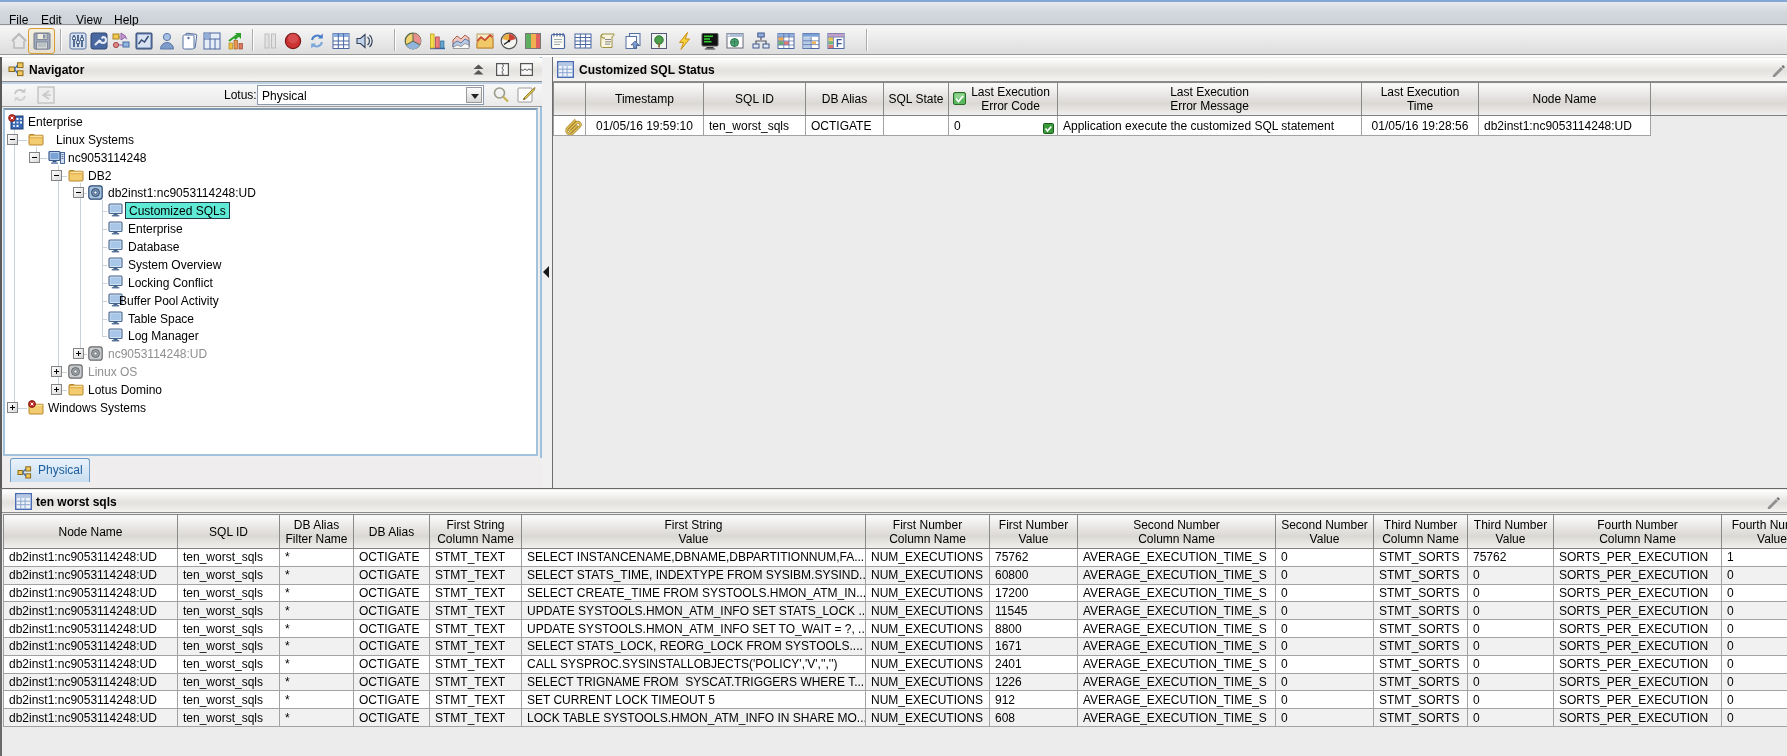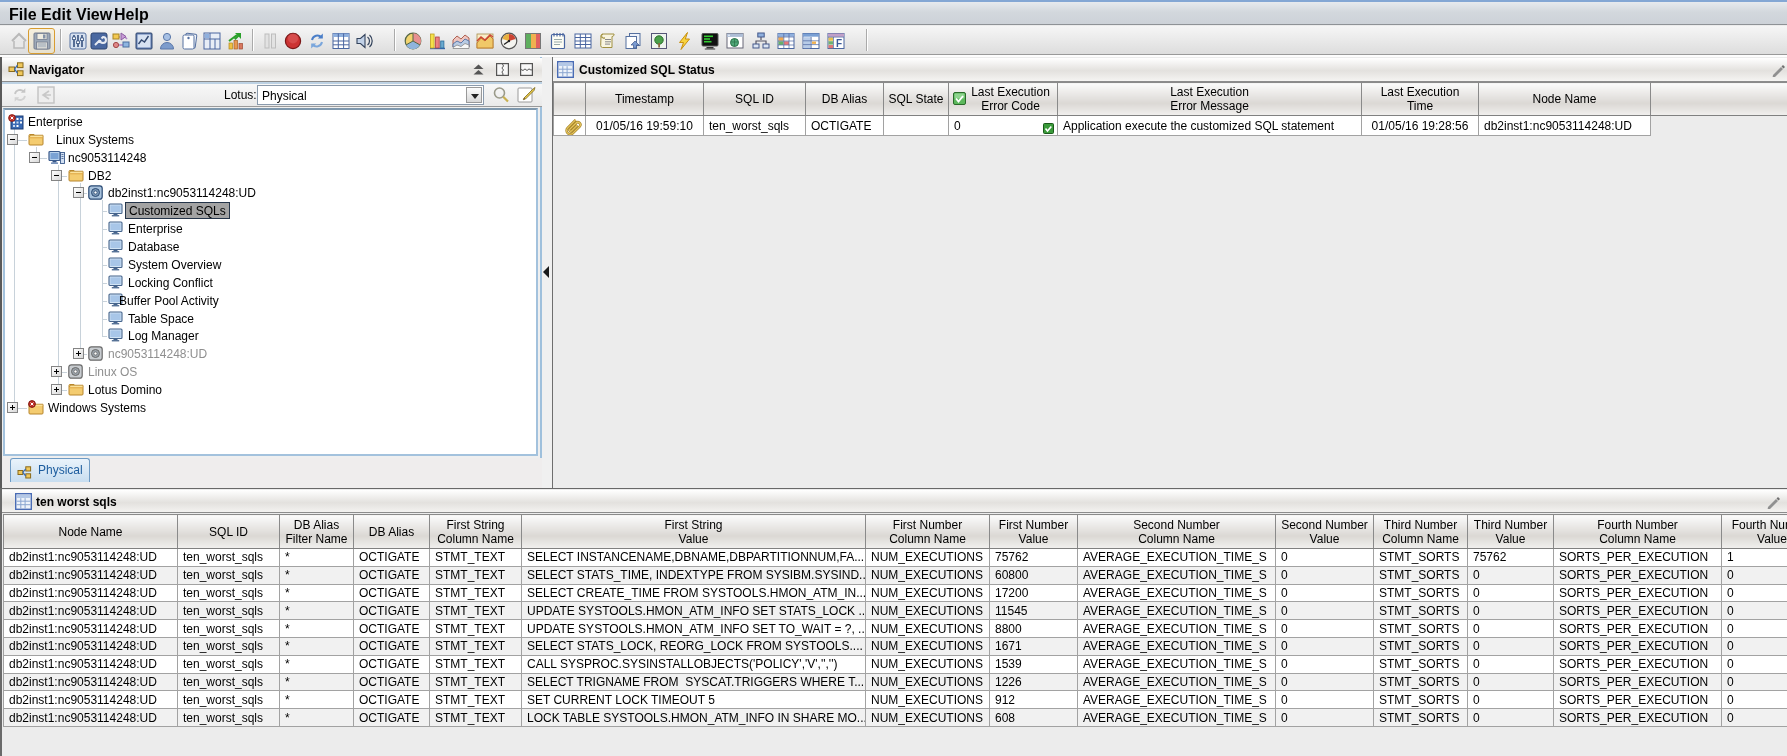--- a/index.html
+++ b/index.html
@@ -2,21 +2,21 @@
 <html><head>
 <meta charset="utf-8">
 <style>
 * { margin:0; padding:0; box-sizing:border-box; }
 html,body { width:1787px; height:756px; overflow:hidden; }
 body { position:relative; font-family:"Liberation Sans", sans-serif; font-size:12px; color:#000; background:#ececec; }
 .abs { position:absolute; }
 
 #topline { left:0; top:0; width:1787px; height:2px; background:#84a7d4; }
 #menubar { left:0; top:2px; width:1787px; height:23px; background:linear-gradient(#e7eaee 0%,#d3d8dd 45%,#cdd2d8 100%); border-bottom:1px solid #8e9296; }
-#menubar span { position:absolute; top:4px; font-size:16px;font-weight:bold; }
+#menubar span { position:absolute; top:11px; font-size:12px; }
 #toolbar { left:0; top:26px; width:1787px; height:29px; background:linear-gradient(#f6f6f6,#dddddd); border-bottom:1px solid #999; }
 .tsep { position:absolute; top:3px; width:1px; height:22px; background:#aaa; box-shadow:1px 0 0 #fff; }
 .ticon { position:absolute; top:5px; width:20px; height:20px; }
 #savebox { position:absolute; left:-4px; top:-3px; width:27px; height:26px; border:1px solid #d89c30; border-radius:3px; background:rgba(255,230,160,.25); }
 
 .ptitle { background:linear-gradient(#ffffff,#e3e1de 55%,#f5f4f2); }
 .ptext { font-weight:bold; font-size:12px; }
 
 #nav { left:0; top:57px; width:542px; height:431px; background:#efefef; border-left:2px solid #5a5a5a; border-right:2px solid #9fc0dc; }
 #navtitle { left:2px; top:58px; width:540px; height:23px; }
@@ -408,21 +408,21 @@
         <circle cx="7.5" cy="7.5" r="4" fill="#7a96b4" stroke="#2a4a74"></circle>
         <circle cx="7.5" cy="7.5" r="1.6" fill="#fff" stroke="#2a4a74" stroke-width=".8"></circle>
       </svg></div>
     <span class="abs" style="left:103px;top:74.4px;line-height:18px">db2inst1:nc9053114248:UD</span>
 <div class="abs" style="left:103px;top:93.3px"><svg width="15" height="14" viewBox="0 0 15 14">
         <rect x="1" y="1" width="13" height="9.5" rx="1" fill="#d2e4f4" stroke="#46648c" stroke-width="1.1"></rect>
         <rect x="2.4" y="2.4" width="10.2" height="6.6" fill="#a8c6e8"></rect>
         <rect x="5.5" y="10.5" width="4" height="1.6" fill="#46648c"></rect>
         <rect x="3.8" y="12.1" width="7.4" height="1.3" fill="#46648c"></rect>
       </svg></div>
-    <div class="abs" style="left:120px;top:92.3px;height:17px;background:#a3a3a3;border:1px solid #25354a;padding:0 3px;line-height:16px">Customized SQLs</div>
+    <div class="abs" style="left:120px;top:92.3px;height:17px;background:#5eead4;border:1px solid #25354a;padding:0 3px;line-height:16px">Customized SQLs</div>
 <div class="abs" style="left:103px;top:111.2px"><svg width="15" height="14" viewBox="0 0 15 14">
         <rect x="1" y="1" width="13" height="9.5" rx="1" fill="#d2e4f4" stroke="#46648c" stroke-width="1.1"></rect>
         <rect x="2.4" y="2.4" width="10.2" height="6.6" fill="#a8c6e8"></rect>
         <rect x="5.5" y="10.5" width="4" height="1.6" fill="#46648c"></rect>
         <rect x="3.8" y="12.1" width="7.4" height="1.3" fill="#46648c"></rect>
       </svg></div>
     <span class="abs" style="left:123px;top:110.2px;line-height:18px">Enterprise</span>
 <div class="abs" style="left:103px;top:129.0px"><svg width="15" height="14" viewBox="0 0 15 14">
         <rect x="1" y="1" width="13" height="9.5" rx="1" fill="#d2e4f4" stroke="#46648c" stroke-width="1.1"></rect>
         <rect x="2.4" y="2.4" width="10.2" height="6.6" fill="#a8c6e8"></rect>
@@ -728,21 +728,21 @@
           <td>0</td>
         </tr>
         <tr style="height:17.8px">
           <td>db2inst1:nc9053114248:UD</td>
           <td>ten_worst_sqls</td>
           <td>*</td>
           <td>OCTIGATE</td>
           <td>STMT_TEXT</td>
           <td>CALL SYSPROC.SYSINSTALLOBJECTS('POLICY','V','','')</td>
           <td>NUM_EXECUTIONS</td>
-          <td>1539</td>
+          <td>2401</td>
           <td>AVERAGE_EXECUTION_TIME_S</td>
           <td>0</td>
           <td>STMT_SORTS</td>
           <td>0</td>
           <td>SORTS_PER_EXECUTION</td>
           <td>0</td>
         </tr>
         <tr class="alt" style="height:17.8px">
           <td>db2inst1:nc9053114248:UD</td>
           <td>ten_worst_sqls</td>

